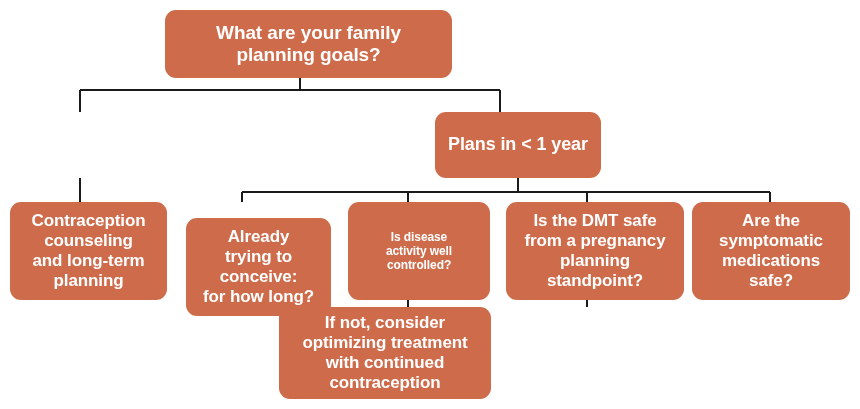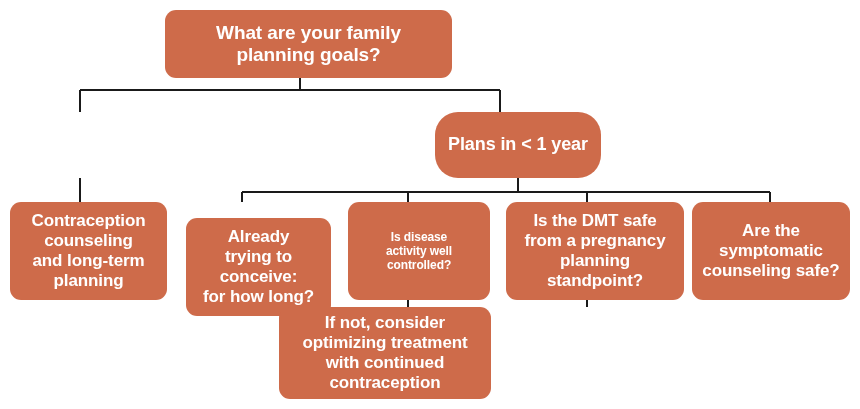--- a/index.html
+++ b/index.html
@@ -37,21 +37,21 @@
     align-items: center;
     justify-content: center;
     text-align: center;
     line-height: 1.18;
     padding: 4px 6px;
     letter-spacing: -0.1px;
     white-space: pre-line;
   }
   .n-root      { left: 157px; top: 10px;  width: 287px; height: 68px;  font-size: 19px; margin-left: 8px; }
   .n-gt1       { left: 10px;  top: 112px; width: 168px; height: 66px;  font-size: 18px; }
-  .n-lt1       { left: 435px; top: 112px; width: 166px; height: 66px;  font-size: 18px; border-radius: 23px; }
+  .n-lt1       { left: 435px; top: 112px; width: 166px; height: 66px;  font-size: 18px; }
   .n-contra    { left: 10px;  top: 202px; width: 157px; height: 98px;  font-size: 17px; }
   .n-already   { left: 186px; top: 202px; width: 145px; height: 98px;  font-size: 17px; margin-top: 16px; }
   .n-disease   { left: 348px; top: 202px; width: 142px; height: 98px;  font-size: 12px; }
   .n-dmt       { left: 506px; top: 202px; width: 178px; height: 98px;  font-size: 17px; }
   .n-sympt     { left: 692px; top: 202px; width: 158px; height: 98px;  font-size: 17px; }
   .n-ifnot     { left: 279px; top: 307px; width: 212px; height: 92px;  font-size: 17px; }
   .n-notably   { left: 518px; top: 307px; width: 164px; height: 92px;  font-size: 17px; }
 </style>
 </head>
 <body>
@@ -100,21 +100,21 @@
 activity well
 controlled?</div>
 
   <div class="node n-dmt">Is the DMT safe
 from a pregnancy
 planning
 standpoint?</div>
 
   <div class="node n-sympt">Are the
 symptomatic
-counseling safe?</div>
+medications safe?</div>
 
   <div class="node n-ifnot">If not, consider
 optimizing treatment
 with continued
 contraception</div>
 
 
 </div>
 
 </body></html>

